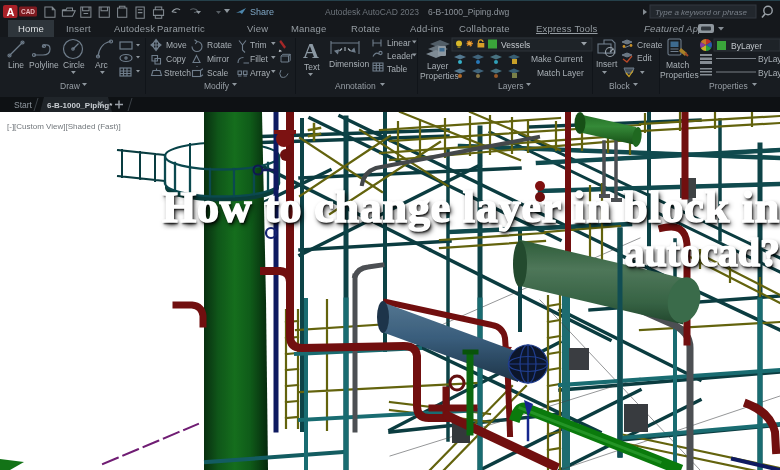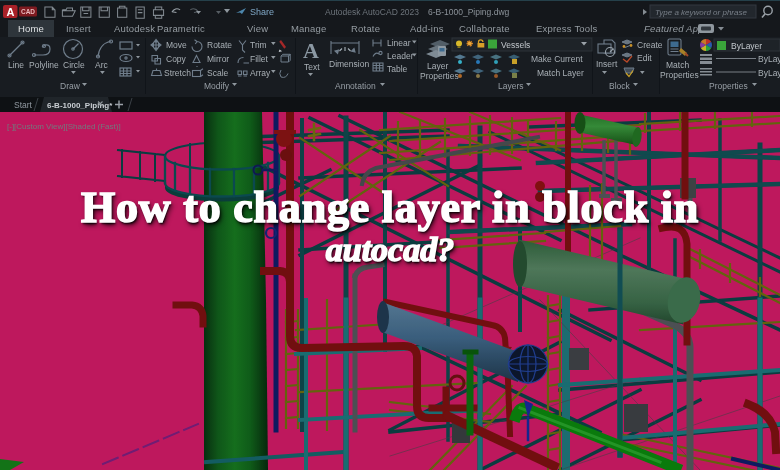--- a/index.html
+++ b/index.html
@@ -1,25 +1,25 @@
 <!DOCTYPE html>
 <html><head>
 <meta charset="utf-8">
 <style>
   html,body{margin:0;padding:0;background:#000;}
   body{width:780px;height:470px;overflow:hidden;position:relative;font-family:"Liberation Sans",sans-serif;}
   .titlebar{position:absolute;left:0;top:0;width:780px;height:20px;background:#14171b;border-top:1px solid #25404a;box-sizing:border-box;}
   .tabsrow{position:absolute;left:0;top:20px;width:780px;height:17px;background:#15181c;}
   .ribbon{position:absolute;left:0;top:37px;width:780px;height:60px;background:#181c21;}
   .filetabs{position:absolute;left:0;top:97px;width:780px;height:15px;background:#0e1114;text-align:right;}
-  .viewport{position:absolute;left:0;top:112px;width:780px;height:358px;background:#be185d;}
+  .viewport{position:absolute;left:0;top:112px;width:780px;height:358px;background:#ffffff;}
   .viewport svg{filter:brightness(0.9);}
   .rtab{position:absolute;top:0;height:17px;line-height:17px;font-size:9.5px;letter-spacing:0.2px;color:#959ca2;}
   .rtab.active{background:#2e353b;color:#e0e3e5;text-align:center;}
-  .headline{position:absolute;left:0;width:780px;text-align:center;color:#fff;-webkit-font-smoothing:antialiased;
+  .headline{position:absolute;left:0;width:780px;text-align:right;color:#fff;-webkit-font-smoothing:antialiased;
      font-family:"Liberation Serif",serif;font-weight:bold;line-height:1;
      text-shadow:2px 3px 5px rgba(0,0,0,0.85), 1px 2px 2px rgba(0,0,0,0.9);
      -webkit-text-stroke:1.6px #fff;}
 </style>
 </head>
 <body>
 <div class="viewport">
 <svg width="780" height="358" viewBox="0 112 780 358">
   <defs>
     <linearGradient id="col" x1="0" y1="0" x2="1" y2="0">
@@ -278,21 +278,21 @@
 <div class="tabsrow">
   <div class="rtab active" style="left:8px;width:46px;">Home</div>
   <div class="rtab" style="left:66px;">Insert</div>
   <div class="rtab" style="left:114px;">Autodesk</div>
   <div class="rtab" style="left:157px;">Parametric</div>
   <div class="rtab" style="left:247px;">View</div>
   <div class="rtab" style="left:291px;">Manage</div>
   <div class="rtab" style="left:351px;">Rotate</div>
   <div class="rtab" style="left:410px;">Add-ins</div>
   <div class="rtab" style="left:459px;">Collaborate</div>
-  <div class="rtab" style="left:536px;">Express Tools</div>
+  <div class="rtab" style="left:536px;text-decoration:underline;">Express Tools</div>
   <div class="rtab" style="left:644px;font-style:italic;">Featured Apps</div>
   <svg width="34" height="17" style="position:absolute;left:696px;top:0">
       <rect x="2" y="4" width="16" height="9" rx="2" fill="#8f979e"></rect>
       <rect x="5" y="6.5" width="10" height="4" rx="1" fill="#31373d"></rect>
       <path d="M22,7 l3,3.5 3,-3.5 z" fill="#858c93"></path>
     </svg>
 </div>
 <div class="ribbon">
   <svg width="780" height="60" style="position:absolute;left:0;top:0" font-family="Liberation Sans, sans-serif">
     <g fill="#101419">
@@ -522,13 +522,13 @@
     <text x="14" y="10.5" fill="#9098a0" font-size="8.5">Start</text>
     <path d="M38,1 l-4,13" stroke="#3a4046" stroke-width="1"></path>
     <path d="M44,0 h64 l4,15 h-72 z" fill="#20252a"></path>
     <text x="47" y="10.5" fill="#c9ced3" font-size="8" font-weight="bold">6-B-1000_Piping*</text>
     <path d="M98,4.5 l4.5,4.5 M102.5,4.5 l-4.5,4.5" stroke="#8f969b" stroke-width="1.1"></path>
     <path d="M115,7.5 h8 M119,3.5 v8" stroke="#9aa1a8" stroke-width="1.4"></path>
     <path d="M132,1 l-4,13" stroke="#3a4046" stroke-width="1"></path>
   </svg>
 </div>
 <div class="headline" id="h1" style="top:186px;font-size:44px;letter-spacing:0.8px;">How to change layer in block in</div>
-<div class="headline" id="h2" style="top:233px;font-size:34px;font-style:italic;">autocad?</div>
+<div class="headline" id="h2" style="top:233px;font-size:40px;">autocad?</div>
 
 </body></html>

